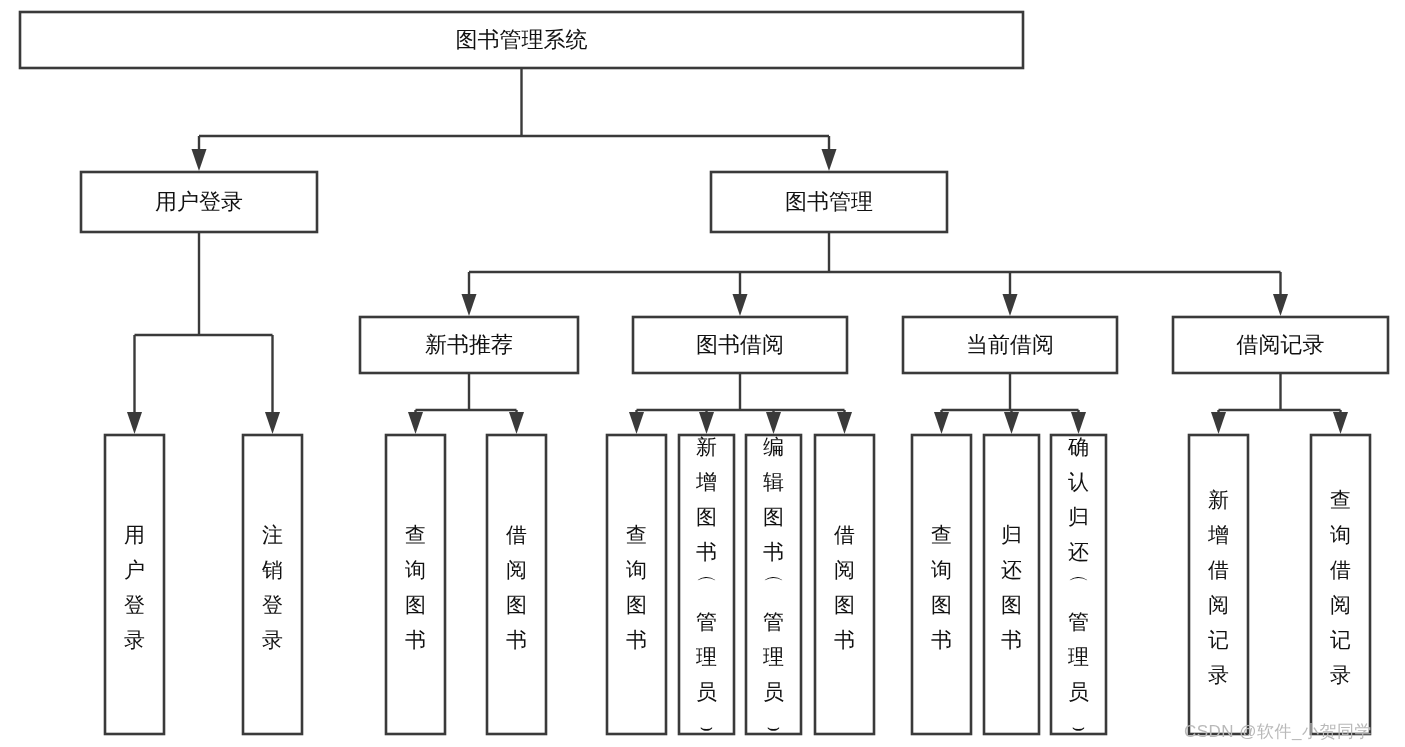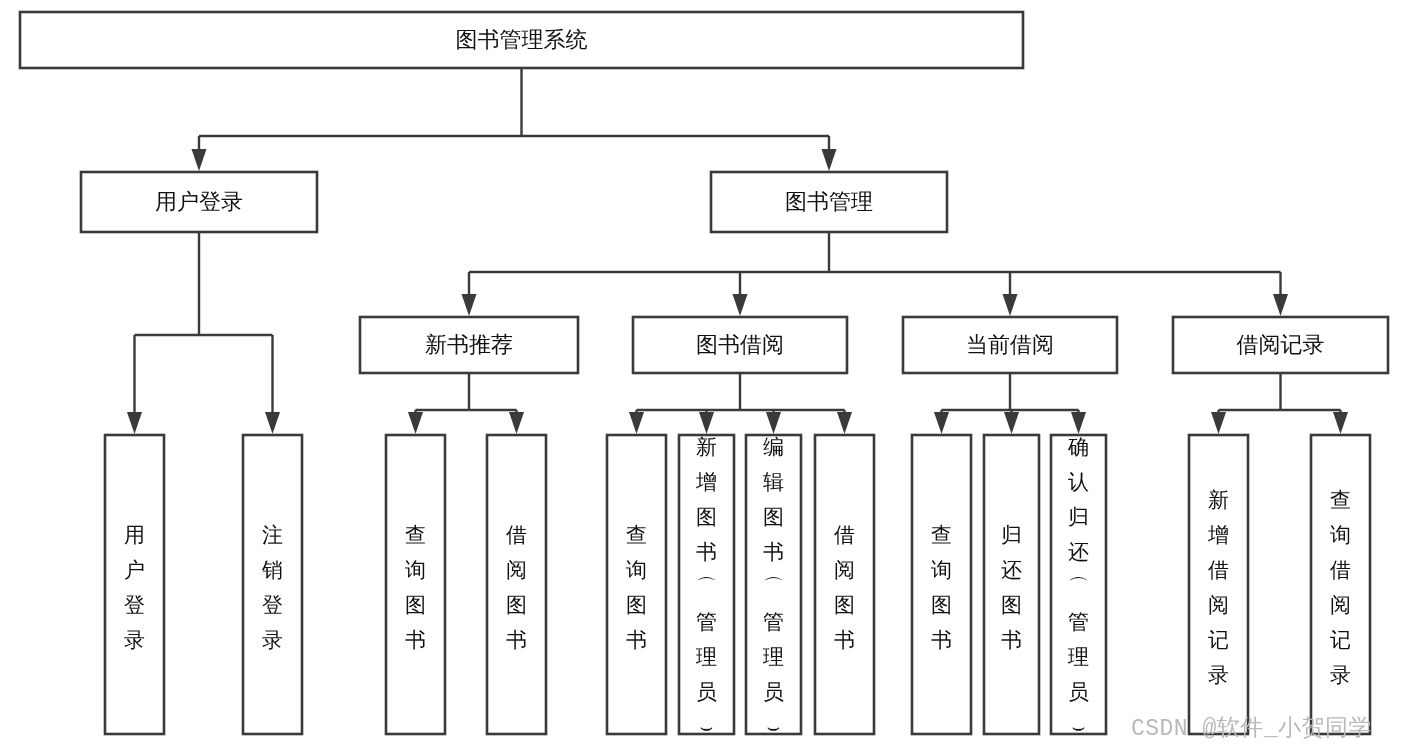--- a/index.html
+++ b/index.html
@@ -15,22 +15,22 @@
   .node-label-h{
     font-family:"DejaVu Sans","Liberation Sans",sans-serif;
     font-size:22px;fill:#111111;text-anchor:middle;dominant-baseline:middle;
   }
   .node-label-v{
     font-family:"DejaVu Sans","Liberation Sans",sans-serif;
     font-size:21px;fill:#111111;text-anchor:middle;
   }
   .watermark{
     position:absolute;right:8px;bottom:4px;
-    font-family:Liberation Mono, monospace;
-    font-size:23px;color:#b9b9b9;white-space:nowrap;letter-spacing:0.5px;
+    font-family:Liberation Sans, sans-serif;
+    font-size:17px;color:#b9b9b9;white-space:nowrap;letter-spacing:0.5px;
     user-select:none;
   }
 </style>
 </head>
 <body>
 
 <div id="diagram-root">
   <svg id="tree-svg" viewBox="0 0 1405 747">
     <g id="connector-layer">
         <path class="conn" d="M 521.5 68 L 521.5 136"></path>

